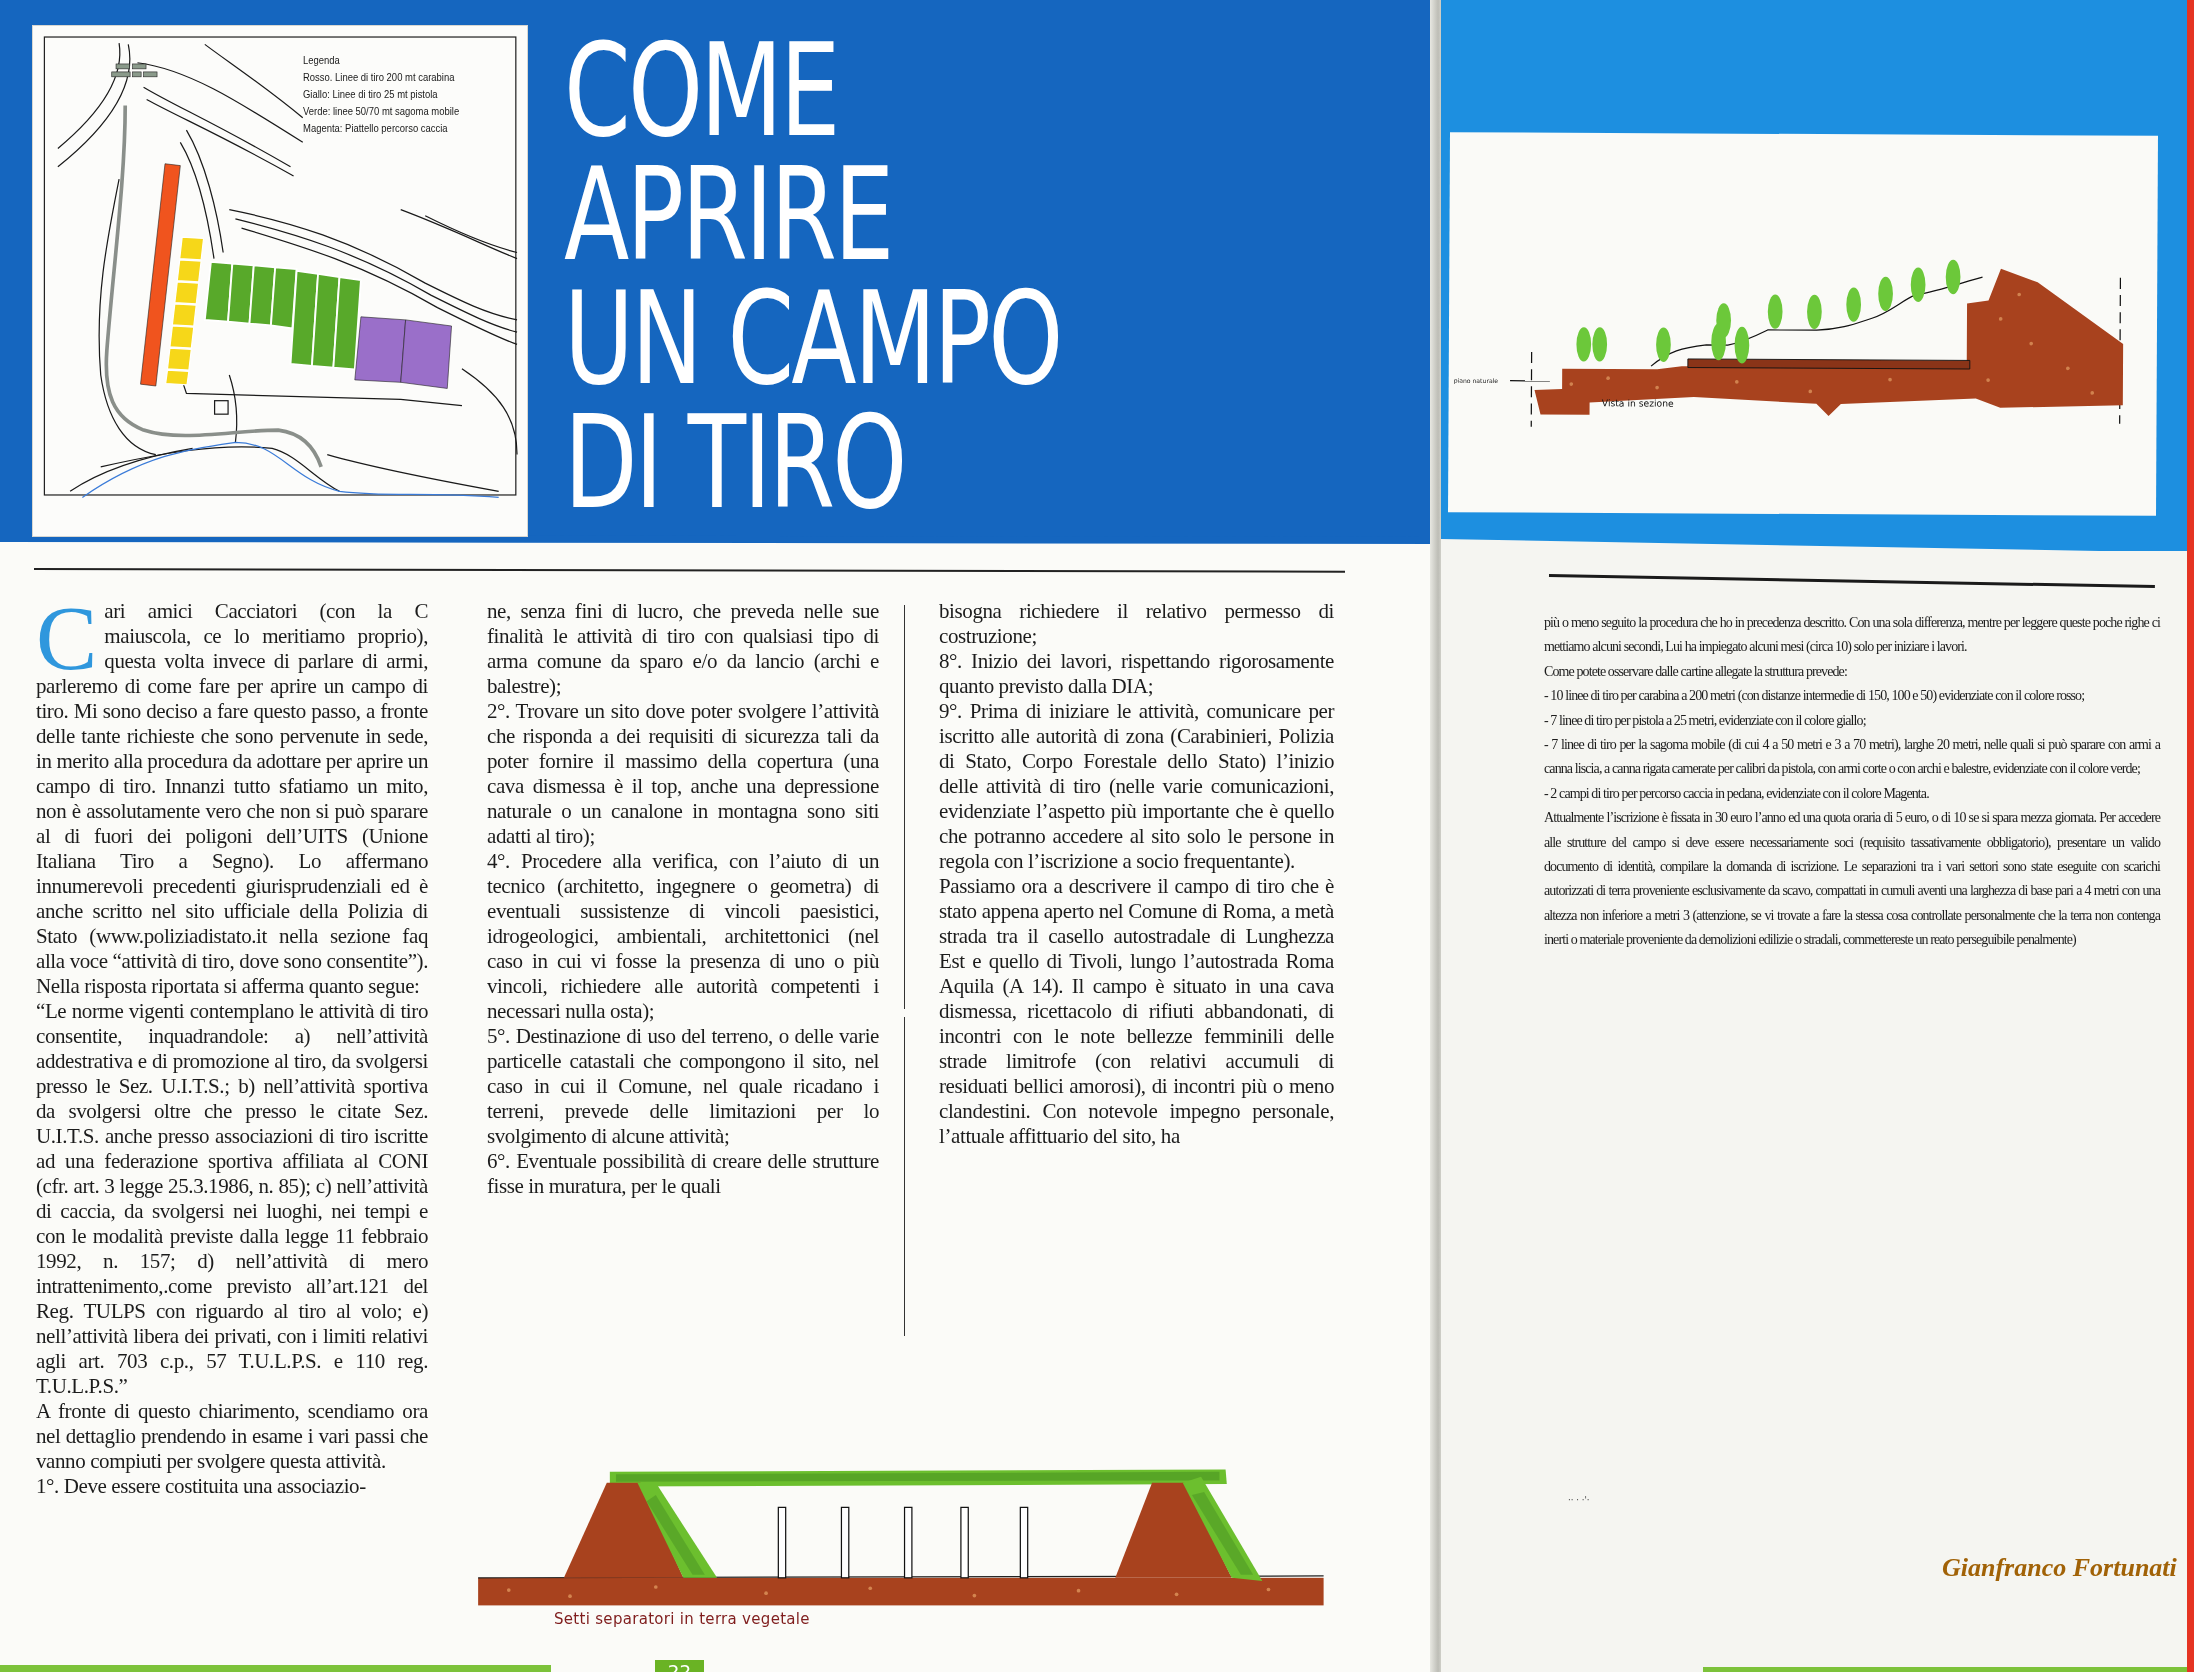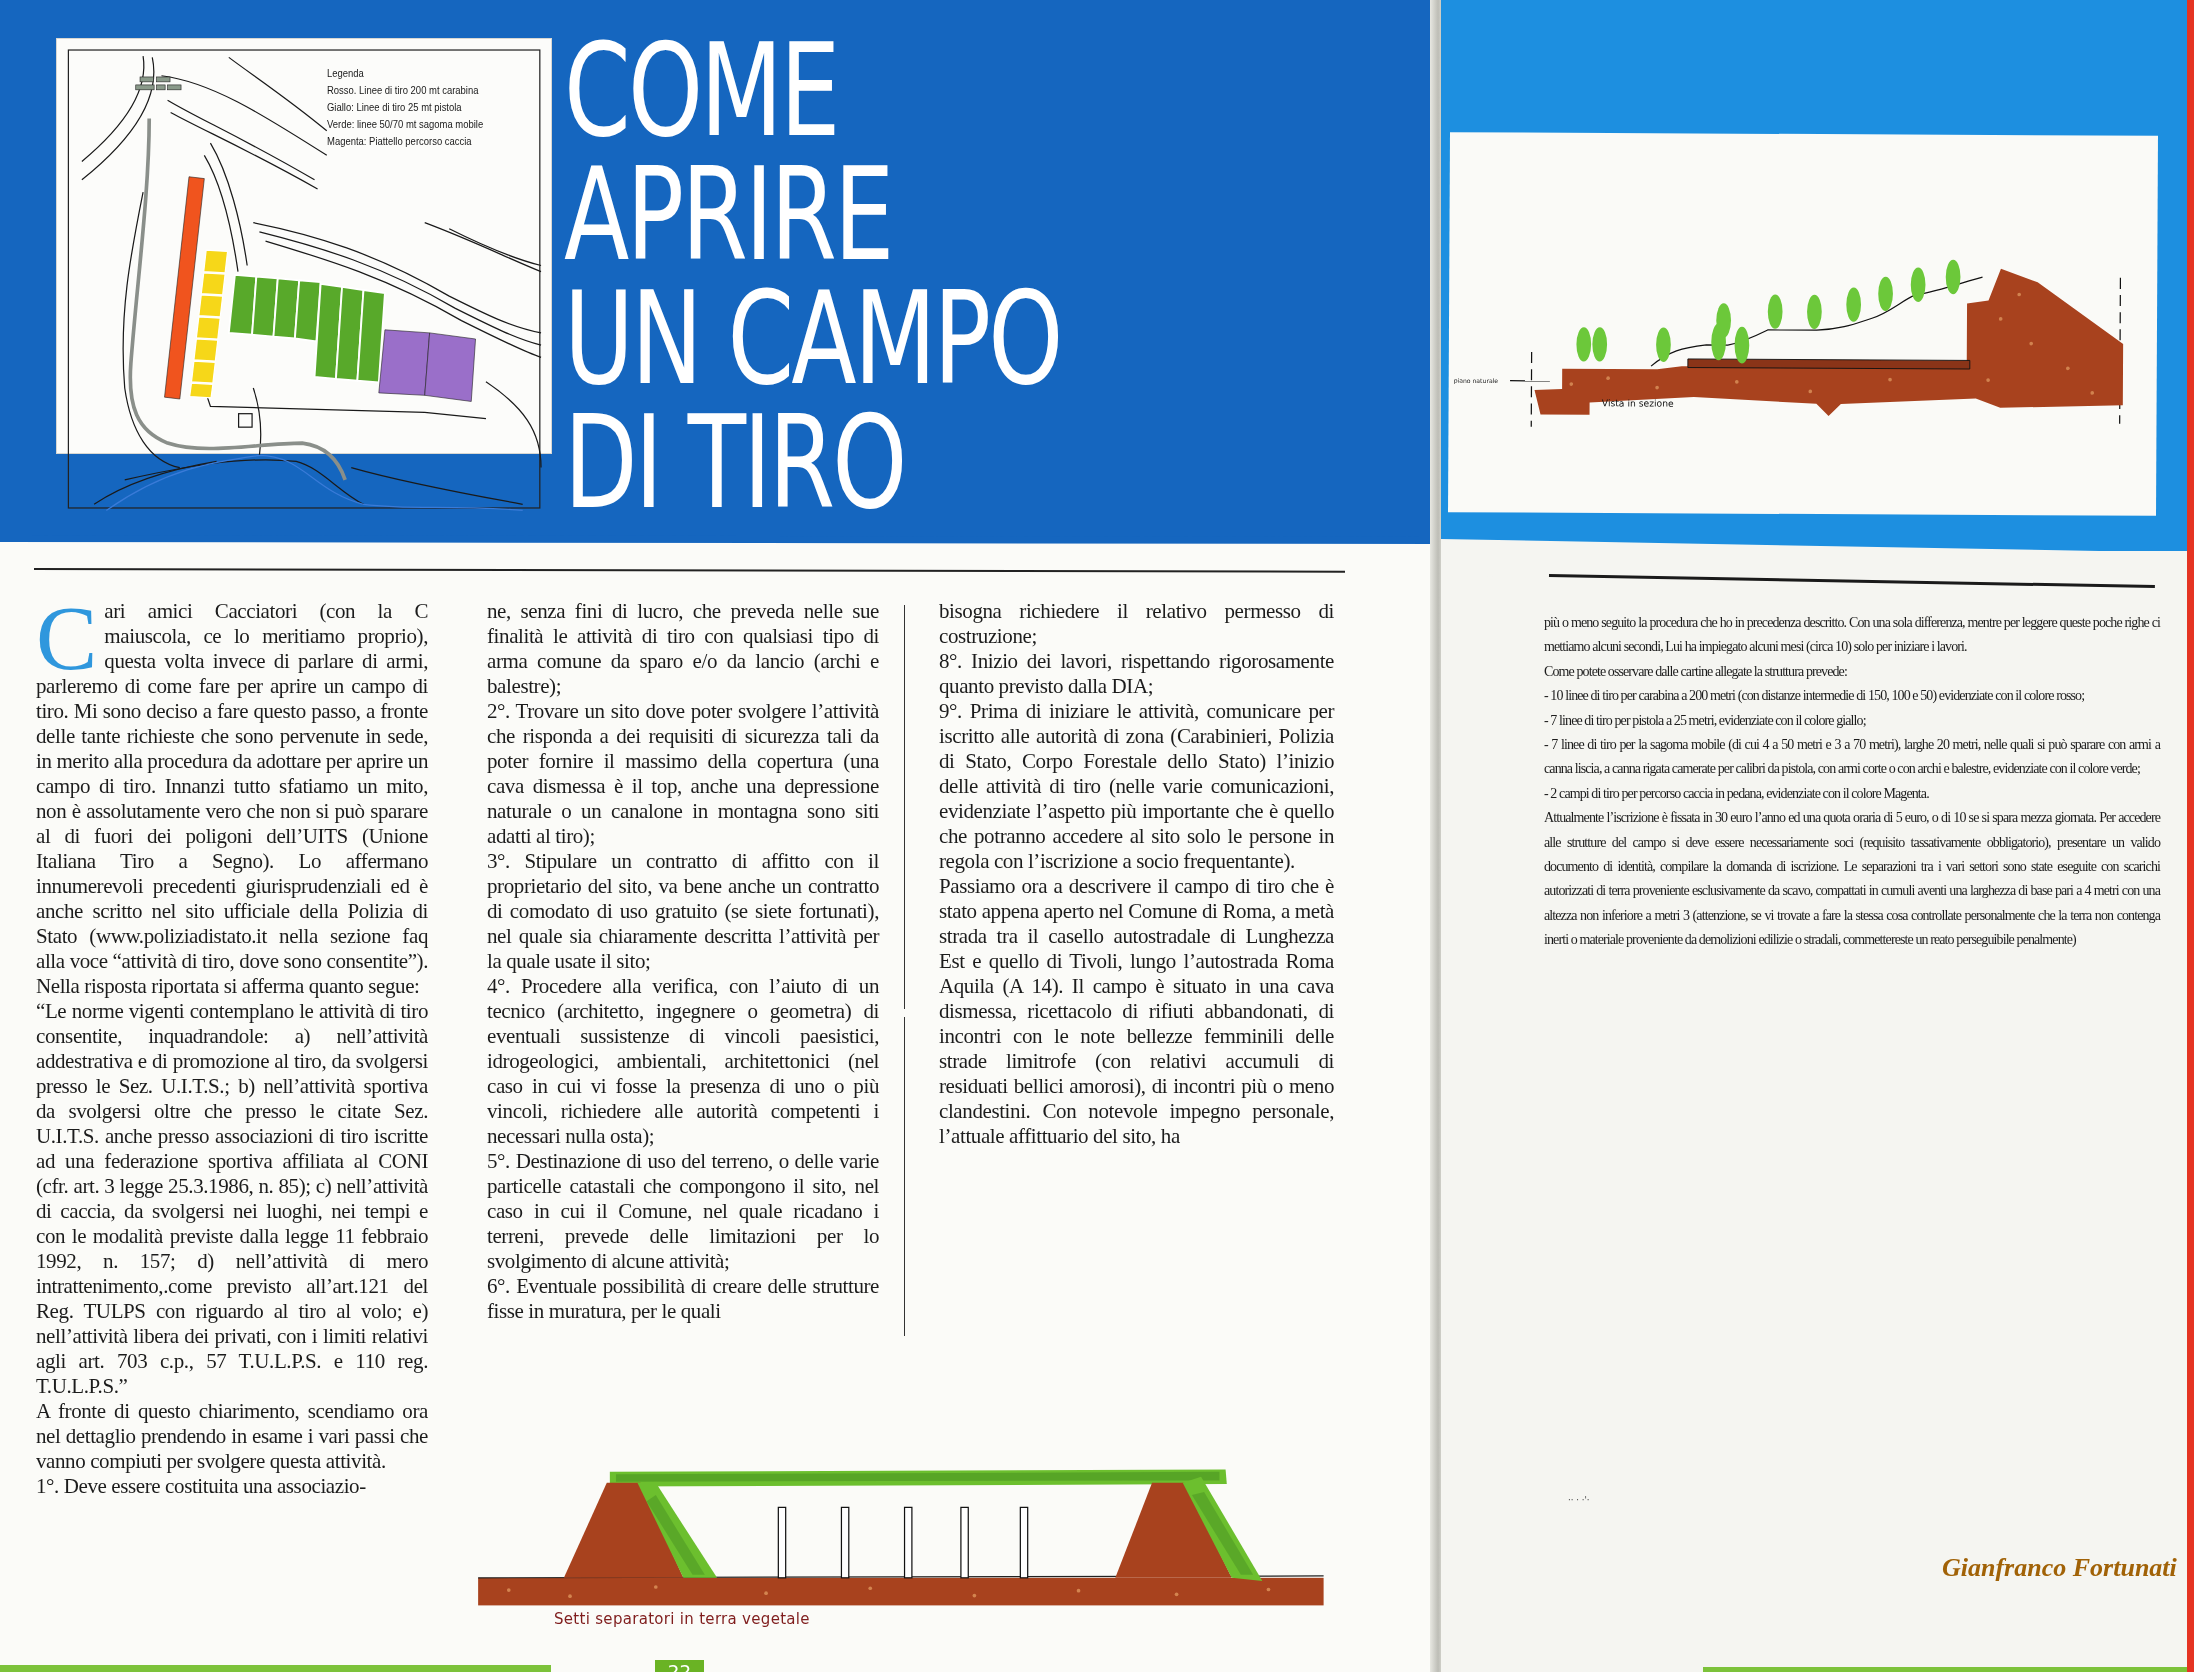--- a/index.html
+++ b/index.html
@@ -9,21 +9,21 @@
   
   .page-left  { position: absolute; left: 0; top: 0; width: 1436px; height: 1672px; background: #fbfbf8; }
   .page-right { position: absolute; left: 1441px; top: 0; width: 753px; height: 1672px; background: #f5f5f1; }
   .gutter { position: absolute; left: 1430px; top: 0; width: 18.4px; height: 1672px;
             background: linear-gradient(90deg, #e8e8e2 0%, #bdbdb6 45%, #d9d9d2 70%, #f2f2ee 100%); }
 
   
   .band-left { position: absolute; left: 0; top: 0; width: 1436px; height: 540px; background: #1566bf; }
   .band-left::after { content: ""; position: absolute; left: 0; right: 0; bottom: -3.7px; height: 7.4px; background: #1566bf; transform: skewY(0.08deg); }
 
-  .map-frame { position: absolute; left: 32px; top: 38px; width: 496px; height: 416px; background: #fcfcfa; border: 1.8px solid #d7d7d2; margin-left: 24px; }
+  .map-frame { position: absolute; left: 32px; top: 25px; width: 496px; height: 512px; background: #fcfcfa; border: 1.8px solid #d7d7d2; }
   .map-frame svg { position: absolute; left: 0; top: 0; }
   .legend { position: absolute; left: 270px; top: 26px; font-family: "Liberation Sans", "DejaVu Sans", sans-serif; font-size: 11px; line-height: 17px; color: #1a1a1a; }
   .legend div { white-space: nowrap; transform: scaleX(0.86); transform-origin: left; }
 
   .title { position: absolute; left: 564px; top: 27.6px; color: #ffffff; font-family: "DejaVu Sans", "Liberation Sans", sans-serif;
            font-size: 129px; line-height: 124px; letter-spacing: -3.7px; transform: scaleX(0.74); transform-origin: left top; }
   .title div { white-space: nowrap; }
 
   
   .rule-left { position: absolute; left: 34px; top: 568px; width: 1311px; height: 1.8px; background: #222; transform: rotate(0.12deg); transform-origin: left; }
@@ -153,21 +153,20 @@
 <div class="col col1">
   <p><span class="dropcap">C</span><span>ari amici Cacciatori (con la C maiuscola, ce lo meritiamo proprio), questa volta invece di parlare di armi, parleremo di come fare per aprire un campo di tiro. Mi sono deciso a fare questo passo, a fronte delle tante richieste che sono pervenute in sede, in merito alla procedura da adottare per aprire un campo di tiro. Innanzi tutto sfatiamo un mito, non è assolutamente vero che non si può sparare al di fuori dei poligoni dell’UITS (Unione Italiana Tiro a Segno). Lo affermano innumerevoli precedenti giurisprudenziali ed è anche scritto nel sito ufficiale della Polizia di Stato (www.poliziadistato.it nella sezione faq alla voce “attività di tiro, dove sono consentite”). Nella risposta riportata si afferma quanto segue:</span></p>
   <p>“Le norme vigenti contemplano le attività di tiro consentite, inquadrandole: a) nell’attività addestrativa e di promozione al tiro, da svolgersi presso le Sez. U.I.T.S.; b) nell’attività sportiva da svolgersi oltre che presso le citate Sez. U.I.T.S. anche presso associazioni di tiro iscritte ad una federazione sportiva affiliata al CONI (cfr. art. 3 legge 25.3.1986, n. 85); c) nell’attività di caccia, da svolgersi nei luoghi, nei tempi e con le modalità previste dalla legge 11 febbraio 1992, n. 157; d) nell’attività di mero intrattenimento,.come previsto all’art.121 del Reg. TULPS con riguardo al tiro al volo; e) nell’attività libera dei privati, con i limiti relativi agli art. 703 c.p., 57 T.U.L.P.S. e 110 reg. T.U.L.P.S.”</p>
   <p>A fronte di questo chiarimento, scendiamo ora nel dettaglio prendendo in esame i vari passi che vanno compiuti per svolgere questa attività.</p>
   <p>1°. Deve essere costituita una associazio-</p>
 </div>
 
 <div class="col col2">
   <p>ne, senza fini di lucro, che preveda nelle sue finalità le attività di tiro con qualsiasi tipo di arma comune da sparo e/o da lancio (archi e balestre);</p>
   <p>2°. Trovare un sito dove poter svolgere l’attività che risponda a dei requisiti di sicurezza tali da poter fornire il massimo della copertura (una cava dismessa è il top, anche una depressione naturale o un canalone in montagna sono siti adatti al tiro);</p>
-  <p>3°. Stipulare un contratto di affitto con il proprietario del sito, va bene anche un contratto di comodato di uso gratuito (se siete fortunati), nel quale sia chiaramente descritta l’attività per la quale usate il sito;</p>
   <p>4°. Procedere alla verifica, con l’aiuto di un tecnico (architetto, ingegnere o geometra) di eventuali sussistenze di vincoli paesistici, idrogeologici, ambientali, architettonici (nel caso in cui vi fosse la presenza di uno o più vincoli, richiedere alle autorità competenti i necessari nulla osta);</p>
   <p>5°. Destinazione di uso del terreno, o delle varie particelle catastali che compongono il sito, nel caso in cui il Comune, nel quale ricadano i terreni, prevede delle limitazioni per lo svolgimento di alcune attività;</p>
   <p>6°. Eventuale possibilità di creare delle strutture fisse in muratura, per le quali</p>
 </div>
 
 <div class="col col3">
   <p>bisogna richiedere il relativo permesso di costruzione;</p>
   <p>8°. Inizio dei lavori, rispettando rigorosamente quanto previsto dalla DIA;</p>
   <p>9°. Prima di iniziare le attività, comunicare per iscritto alle autorità di zona (Carabinieri, Polizia di Stato, Corpo Forestale dello Stato) l’inizio delle attività di tiro (nelle varie comunicazioni, evidenziate l’aspetto più importante che è quello che potranno accedere al sito solo le persone in regola con l’iscrizione a socio frequentante).</p>
   <p>Passiamo ora a descrivere il campo di tiro che è stato appena aperto nel Comune di Roma, a metà strada tra il casello autostradale di Lunghezza Est e quello di Tivoli, lungo l’autostrada Roma Aquila (A 14). Il campo è situato in una cava dismessa, ricettacolo di rifiuti abbandonati, di incontri con le note bellezze femminili delle strade limitrofe (con relativi accumuli di residuati bellici amorosi), di incontri più o meno clandestini. Con notevole impegno personale, l’attuale affittuario del sito, ha</p>

